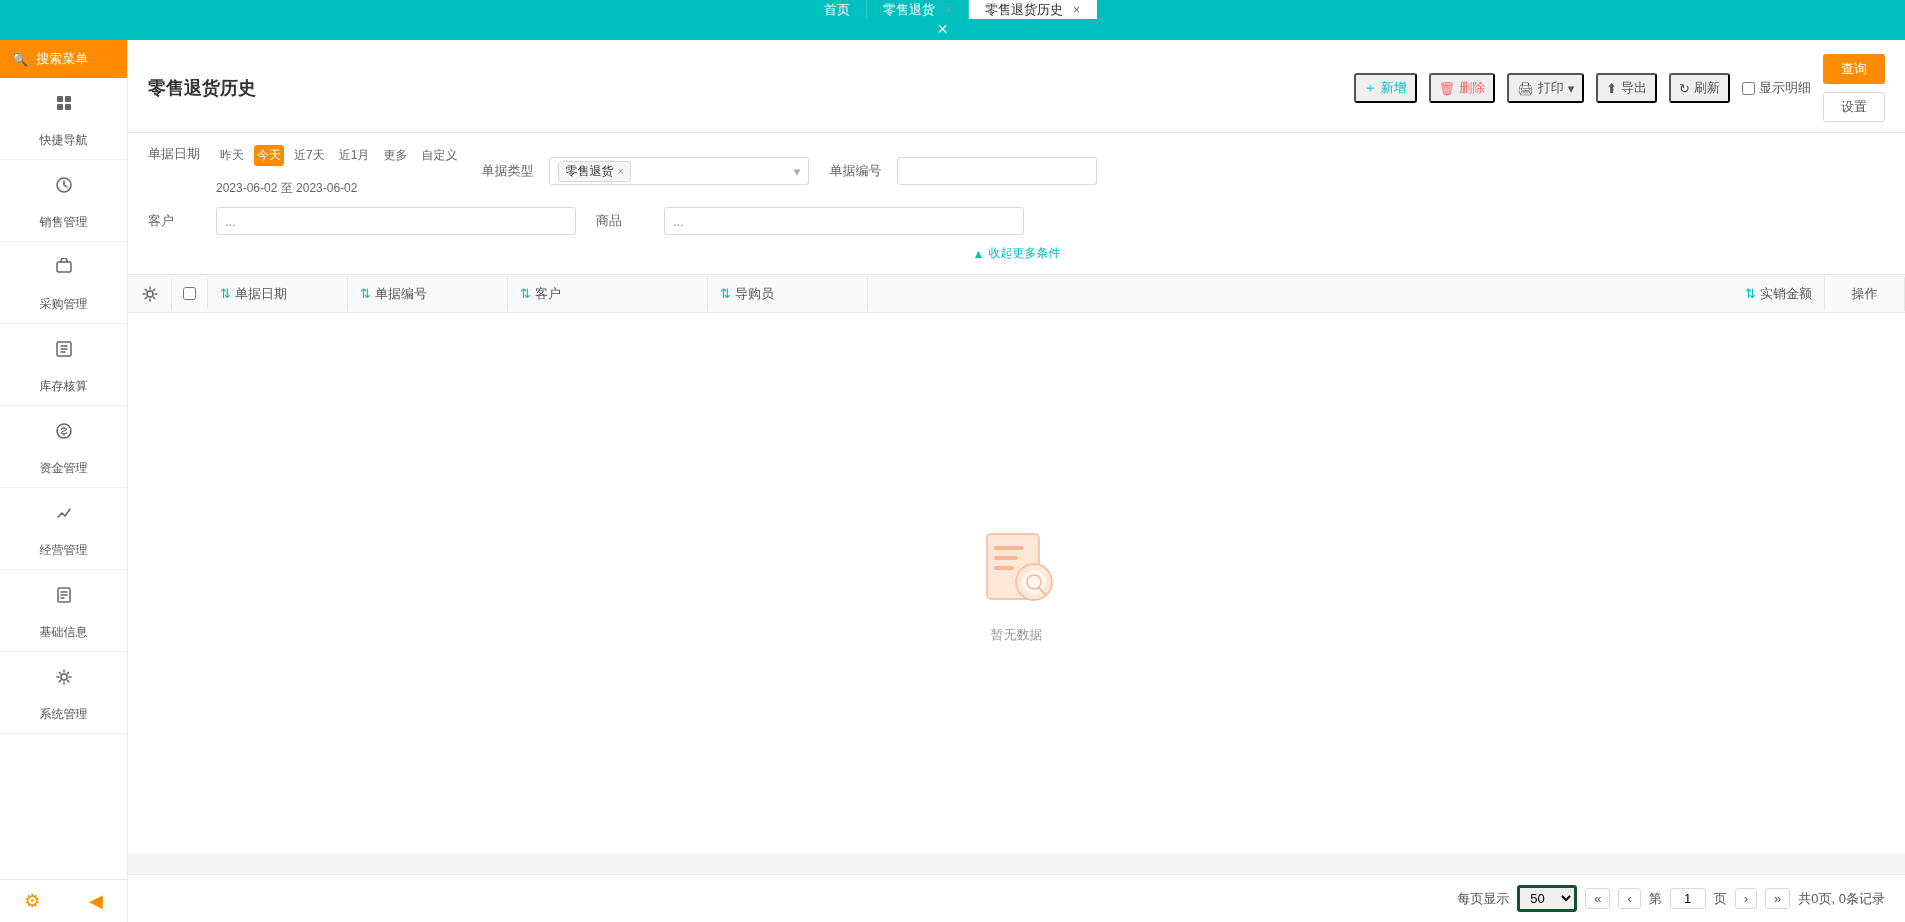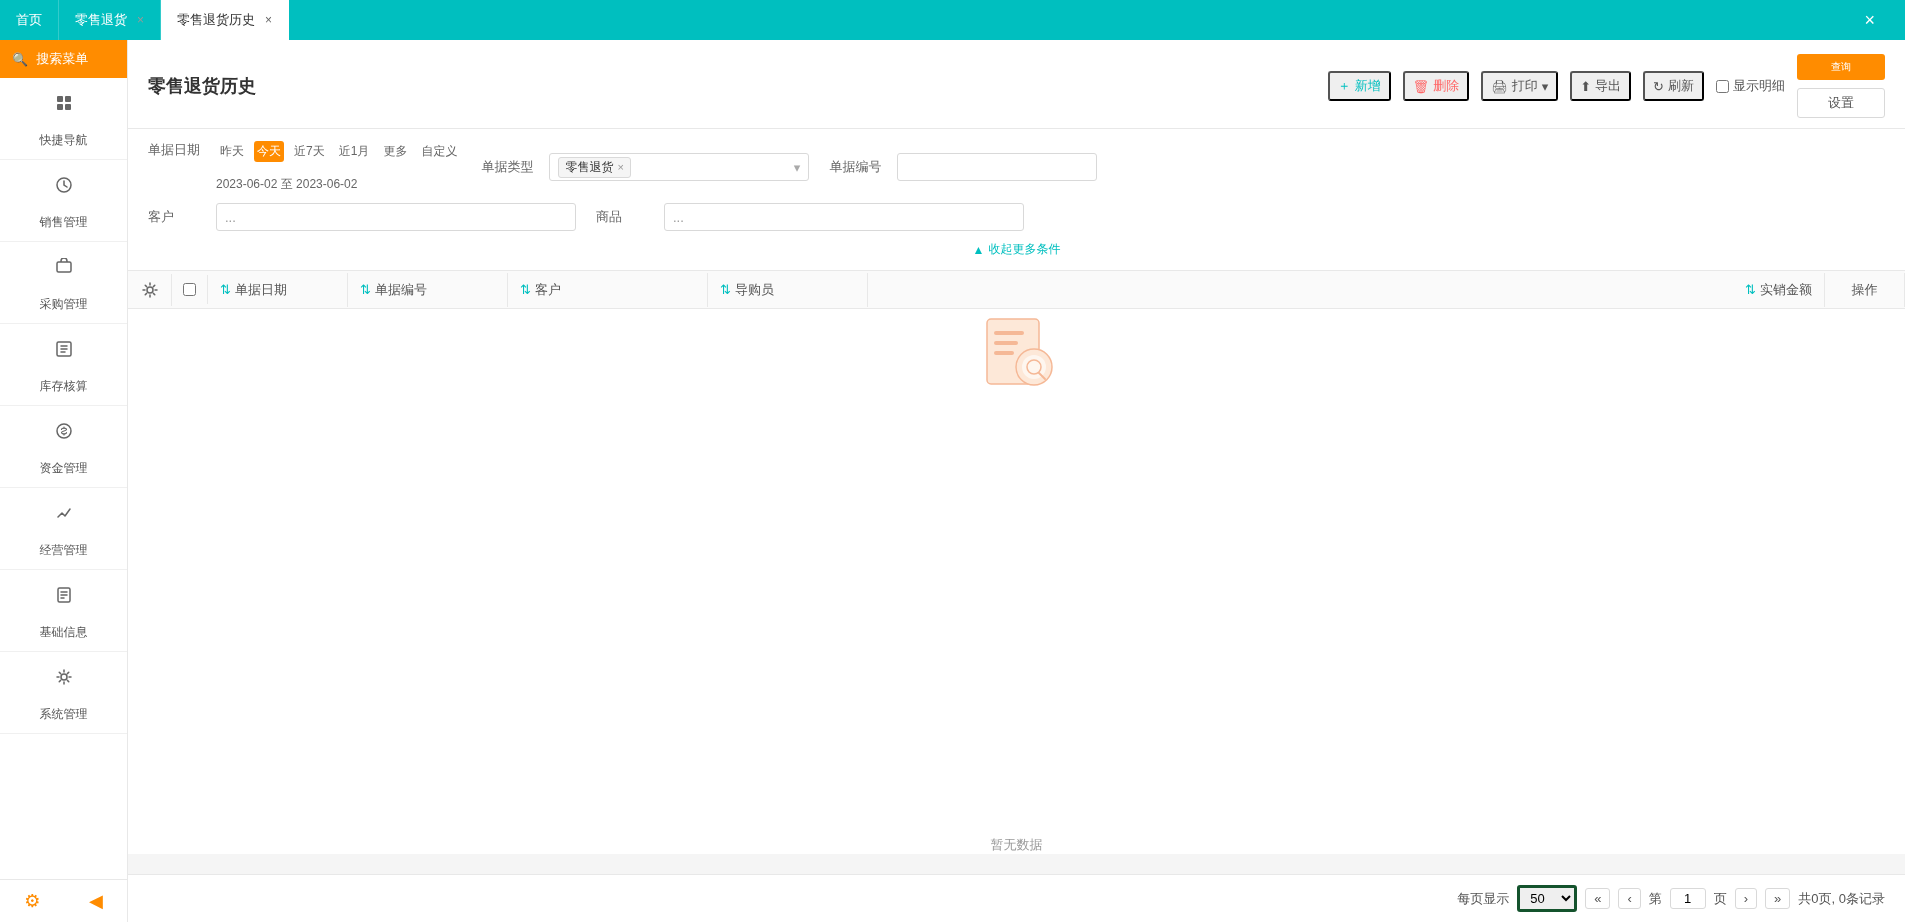--- a/index.html
+++ b/index.html
@@ -1,19 +1,19 @@
 <!DOCTYPE html>
 <html><head>
   <meta charset="utf-8">
   <style>
     * { margin: 0; padding: 0; box-sizing: border-box; }
     body { font-family: 'Microsoft YaHei', Arial, sans-serif; font-size: 13px; background: #f5f5f5; color: #333; width: 1905px; height: 922px; overflow: hidden; display: flex; flex-direction: column; }
 
     
-    .top-bar { height: 40px; background: #00bfbf; display: flex; align-items: center; padding: 0; flex-shrink: 0; }
+    .top-bar { height: 40px; background: #00bfbf; display: flex; align-items: center; padding: 0; flex-shrink: 0; flex-direction: column; }
     .top-bar-tabs { display: flex; align-items: stretch; height: 100%; flex: 1; }
     .tab-item { display: flex; align-items: center; padding: 0 16px; cursor: pointer; color: #fff; font-size: 13px; gap: 6px; height: 100%; border-right: 1px solid rgba(255,255,255,0.2); }
     .tab-item.active { background: #fff; color: #333; }
     .tab-item .tab-close { font-size: 12px; color: #999; cursor: pointer; margin-left: 4px; }
     .tab-item.active .tab-close { color: #666; }
     .top-bar-right { display: flex; align-items: center; padding-right: 20px; color: #fff; gap: 10px; }
     .close-btn { font-size: 18px; cursor: pointer; color: #fff; padding: 0 10px; }
 
     
     .main-layout { display: flex; flex: 1; overflow: hidden; }
@@ -29,21 +29,21 @@
     
     .content { flex: 1; display: flex; flex-direction: column; overflow: hidden; background: #f5f5f5; }
 
     
     .page-header { background: #fff; padding: 14px 20px 10px; border-bottom: 1px solid #e8e8e8; display: flex; align-items: center; justify-content: space-between; flex-shrink: 0; }
     .page-title { font-size: 18px; font-weight: bold; color: #333; }
     .toolbar { display: flex; align-items: center; gap: 12px; }
     .toolbar-btn { display: flex; align-items: center; gap: 4px; cursor: pointer; color: #555; font-size: 13px; padding: 4px 8px; border-radius: 3px; }
     .toolbar-btn.add { color: #00bfbf; }
     .toolbar-btn.delete { color: #ff6666; }
-    .btn-query { background: #ff8c00; color: #fff; border: none; padding: 6px 34px; border-radius: 3px; cursor: pointer; font-size: 10px; font-family: Liberation Mono, monospace; }
+    .btn-query { background: #ff8c00; color: #fff; border: none; padding: 6px 18px; border-radius: 3px; cursor: pointer; font-size: 13px; font-family: Liberation Mono, monospace; }
     .btn-setting { background: #fff; color: #555; border: 1px solid #d9d9d9; padding: 5px 16px; border-radius: 3px; cursor: pointer; font-size: 13px; margin-top: 4px; }
     .checkbox-label { display: flex; align-items: center; gap: 4px; font-size: 13px; color: #555; cursor: pointer; }
 
     
     .filter-area { background: #fff; padding: 12px 20px; border-bottom: 1px solid #e8e8e8; flex-shrink: 0; }
     .filter-row { display: flex; align-items: center; gap: 20px; margin-bottom: 10px; flex-wrap: wrap; }
     .filter-label { color: #666; font-size: 13px; white-space: nowrap; min-width: 60px; }
     .date-filters { display: flex; align-items: center; gap: 6px; }
     .date-btn { color: #666; font-size: 12px; cursor: pointer; padding: 2px 4px; }
     .date-btn.active { background: #ff8c00; color: #fff; border-radius: 3px; padding: 2px 3px; }
@@ -63,21 +63,21 @@
     .table-col.settings { width: 44px; justify-content: center; }
     .table-col.checkbox { width: 36px; justify-content: center; }
     .table-col.date { width: 140px; }
     .table-col.doc-num { width: 160px; }
     .table-col.customer { width: 200px; }
     .table-col.guide { width: 160px; }
     .table-col.amount { flex: 1; justify-content: flex-end; }
     .table-col.action { width: 80px; justify-content: center; }
 
     
-    .empty-state { flex: 1; display: flex; flex-direction: column; align-items: center; justify-content: space-between; gap: 12px; }
+    .empty-state { flex: 1; display: flex; flex-direction: column; align-items: center; justify-content: center; gap: 12px; }
     .empty-text { color: #999; font-size: 13px; }
 
     
     .pagination { display: flex; align-items: center; justify-content: flex-end; padding: 10px 20px; border-top: 1px solid #e8e8e8; background: #fff; gap: 8px; font-size: 13px; color: #555; flex-shrink: 0; margin-top: 20px; }
     .page-size-select { border: 3px solid #14532d; border-radius: 3px; padding: 2px 6px; font-size: 13px; cursor: pointer; }
     .page-btn { border: 1px solid #d9d9d9; border-radius: 3px; padding: 2px 8px; cursor: pointer; background: #fff; font-size: 13px; color: #555; }
     .page-input { border: 1px solid #d9d9d9; border-radius: 3px; padding: 2px 6px; width: 36px; text-align: center; font-size: 13px; }
   </style>
 </head>
 <body>

